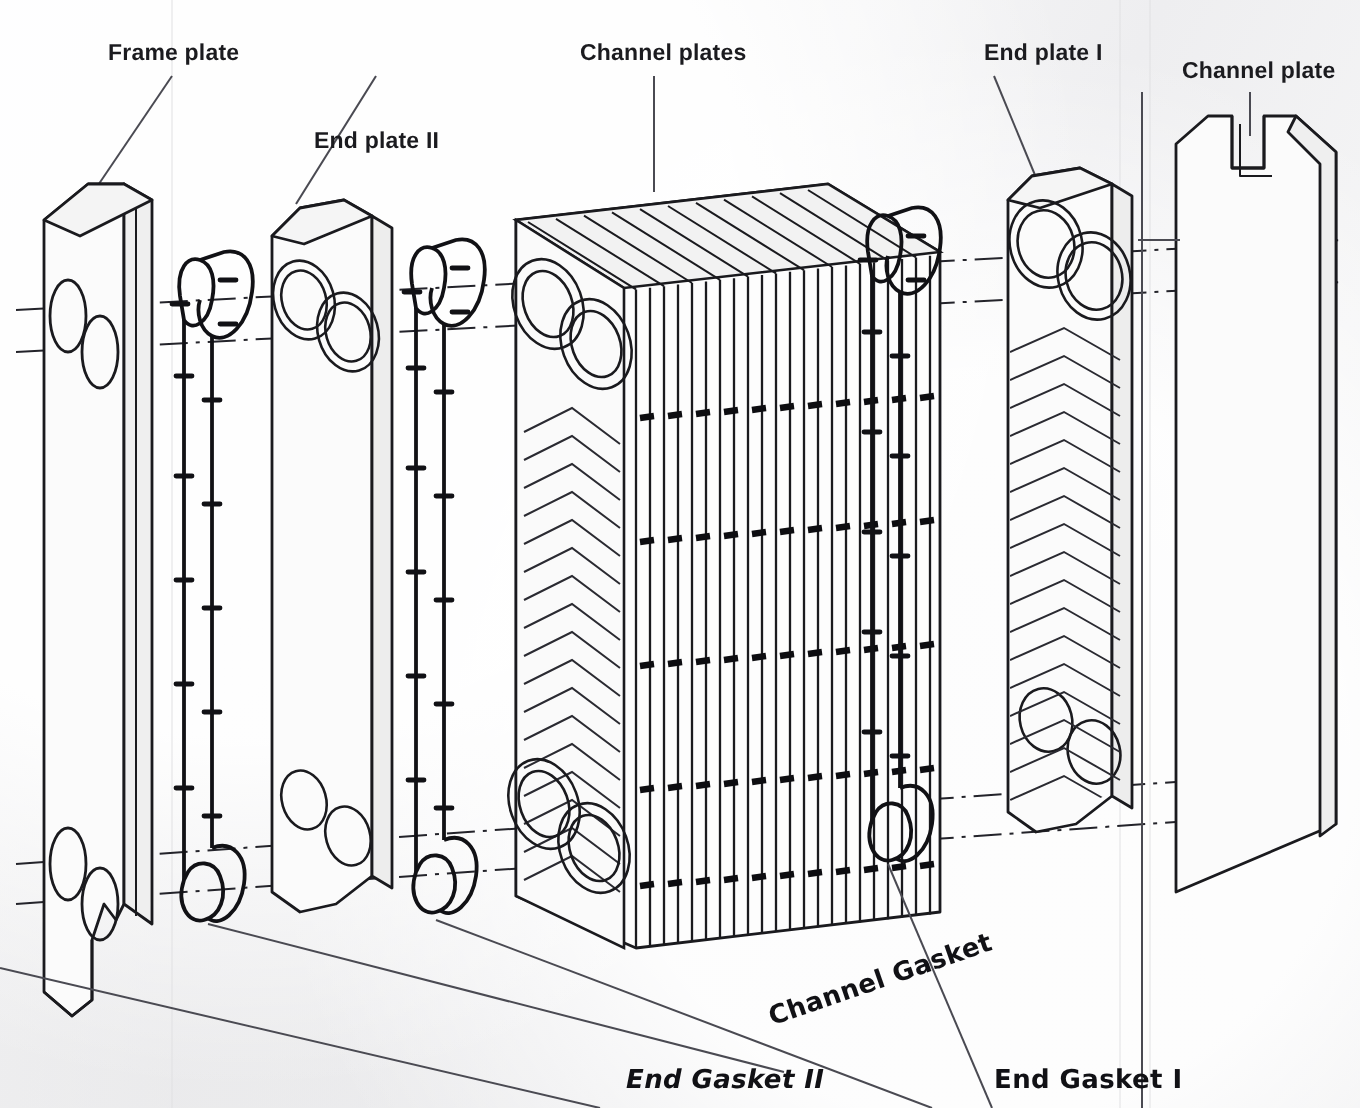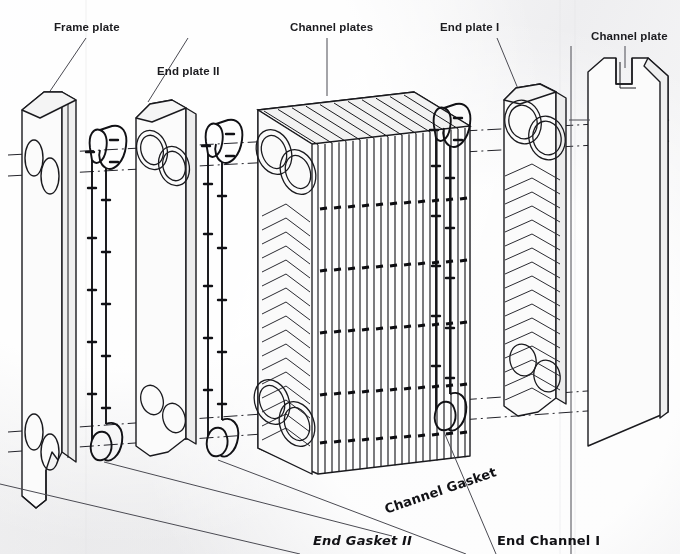--- a/index.html
+++ b/index.html
@@ -423,20 +423,20 @@
 
       <line x1="569" y1="120" x2="590" y2="120"></line>
       <line x1="571" y1="46" x2="571" y2="554"></line>
     </g>
 
   </svg>
 
   <div class="lbl" style="left:54px; top:22px;">Frame plate</div>
   <div class="lbl" style="left:157px; top:22px;margin-top:44px;">End plate II</div>
   <div class="lbl" style="left:290px; top:22px;text-align:center;">Channel plates</div>
-  <div class="lbl" style="left:440px; top:22px;">End plate I</div>
+  <div class="lbl" style="left:492px; top:22px;">End plate I</div>
   <div class="lbl" style="left:591px; top:31px;">Channel plate</div>
 
   <div class="lbl-bottom" id="lbl-channel-gasket" style="left:385px; top:503px;">Channel Gasket</div>
   <div class="lbl-bottom" style="left:313px; top:534px;font-style:italic;">End Gasket II</div>
-  <div class="lbl-bottom" style="left:497px; top:534px;">End Channel I</div>
+  <div class="lbl-bottom" style="left:497px; top:534px;">End Gasket I</div>
 
 </div>
 
 </body></html>

